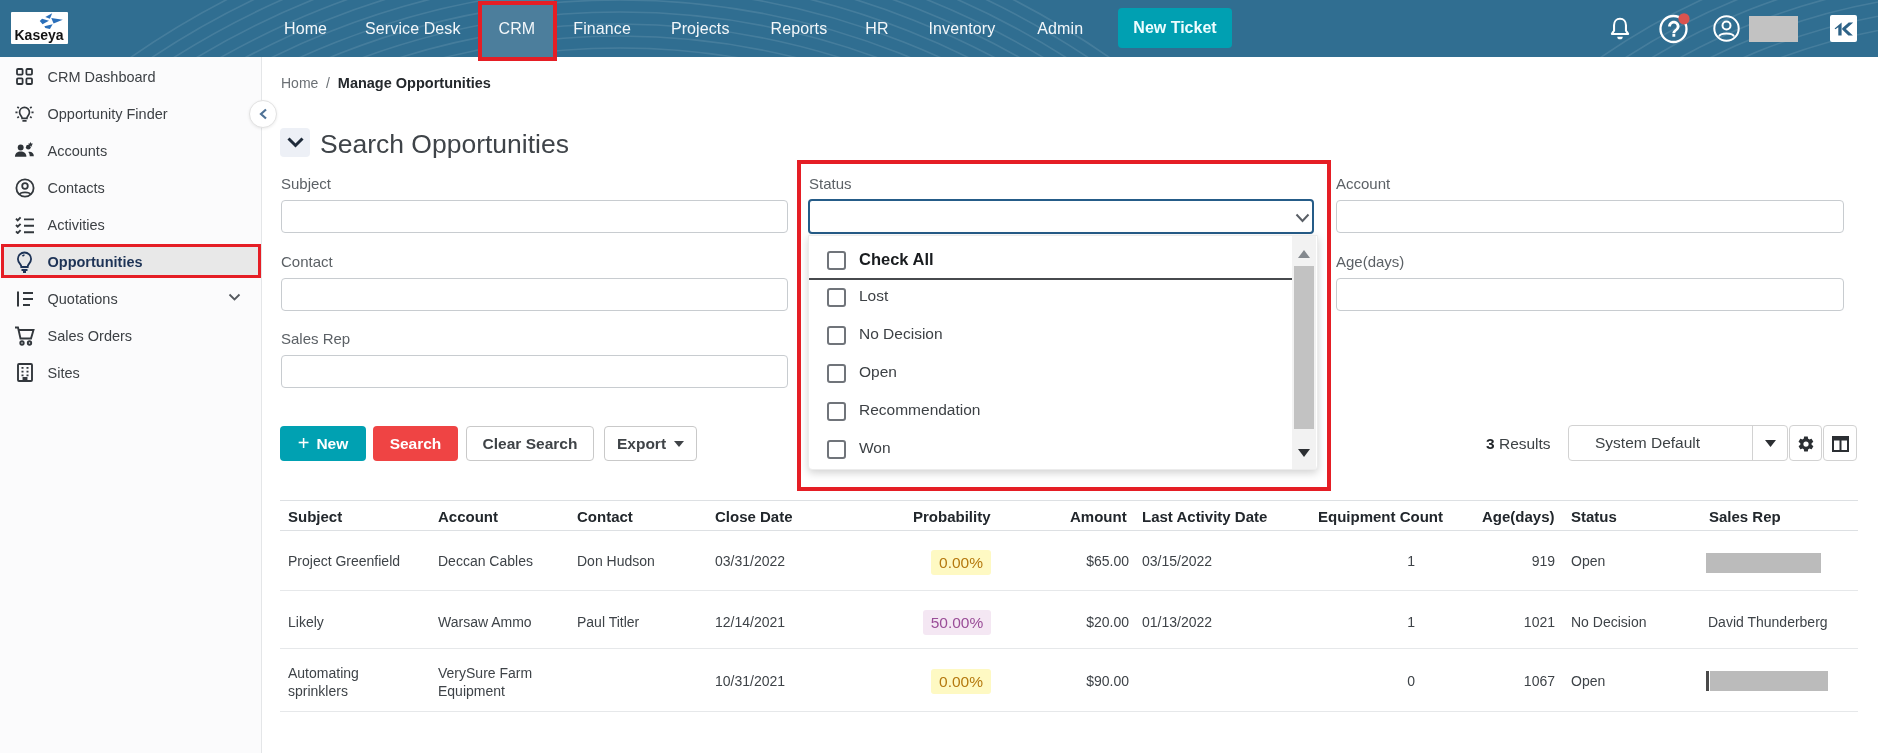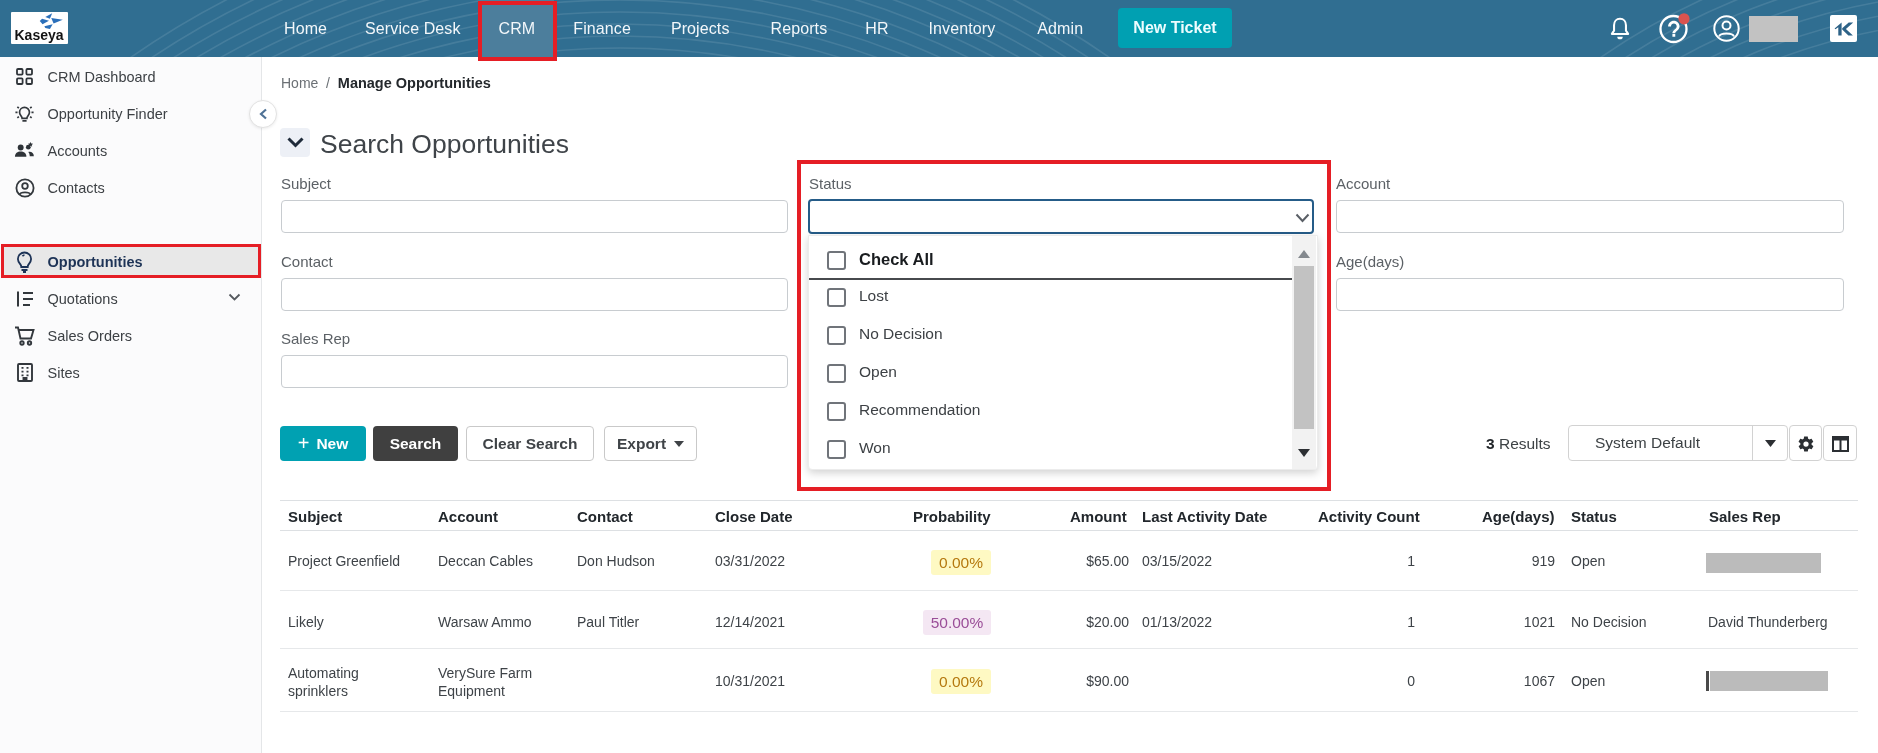--- a/index.html
+++ b/index.html
@@ -180,20 +180,31 @@
   <div class="sitem" style="top:112px;">
         <span class="ic">
     <svg width="20" height="20" viewBox="0 0 20 20" fill="none" stroke="#33383d" stroke-width="1.8">
             <circle cx="10" cy="10" r="8.6"></circle>
             <circle cx="10" cy="8" r="2.8"></circle>
             <path d="M4.7 16.4 c.9-2.8 9.7-2.8 10.6 0"></path>
           </svg>
     </span>
         <span class="lb">Contacts</span>
       </div>
+  <div class="sitem" style="top:149px;">
+        <span class="ic">
+    <svg width="20" height="18" viewBox="0 0 20 18" fill="none" stroke="#33383d" stroke-width="1.9">
+            <path d="M1 2.6 l1.7 1.7 L5.6 1.4"></path>
+            <path d="M1 9 l1.7 1.7 L5.6 7.8"></path>
+            <path d="M1 15.4 l1.7 1.7 L5.6 14.2"></path>
+            <path d="M9 3.4 h10 M9 9.8 h10 M9 16.2 h10"></path>
+          </svg>
+    </span>
+        <span class="lb">Activities</span>
+      </div>
   <div class="sitem" style="top:186px; font-weight:700; color:#1d3356;">
         <span class="ic">
     <svg width="17" height="22" viewBox="0 0 17 22" fill="none" stroke="#1d3356" stroke-width="1.8">
             <path d="M8.5 1.5 a6.6 6.6 0 0 1 6.6 6.6 c0 2.5-1.5 4-2.5 5.3 -.6.8-.9 1.6-.9 2.6 H5.3 c0-1-.3-1.8-.9-2.6 -1-1.3-2.5-2.8-2.5-5.3 A6.6 6.6 0 0 1 8.5 1.5 Z"></path>
             <path d="M5.5 19 h6" stroke-width="2"></path>
             <path d="M7 21 h3" stroke-width="2.4"></path>
             <path d="M6.5 5.3 a3 3 0 0 1 2-1.3" stroke-width="1.6"></path>
           </svg>
     </span>
         <span class="lb">Opportunities</span>
@@ -298,21 +309,21 @@
           </svg>
       <div style="position:absolute; left:2px; top:30px; width:20px; height:163px; background:#c2c2c2;"></div>
       <svg style="position:absolute; left:6px; bottom:12px;" width="12" height="8" viewBox="0 0 12 8">
             <path d="M0 0 L12 0 L6 8 Z" fill="#2c2f33"></path>
           </svg>
     </div>
   </div>
   <div id="redbox-status"></div>
 
   <div class="btn" style="left:18px; width:86px; background:#00a1b2; color:#fff;"><span style="font-size:20px; font-weight:400; margin-right:7px;">+</span>New</div>
-  <div class="btn" style="left:111px; width:85px; background:#404040; color:#fff;">Search</div>
+  <div class="btn" style="left:111px; width:85px; background:#ef4444; color:#fff;">Search</div>
   <div class="btn" style="left:204px; width:128px; background:#fff; border:1px solid #c9c9c9; color:#3f4347;">Clear Search</div>
   <div class="btn" style="left:342px; width:93px; background:#fff; border:1px solid #c9c9c9; color:#3f4347;">Export
     <svg style="margin-left:8px;" width="10" height="6" viewBox="0 0 10 6">
           <path d="M0 0 L10 0 L5 6 Z" fill="#3f4347"></path>
         </svg>
   </div>
 
   <div class="td" style="left:1224px; top:378px; font-size:15.5px;"><b style="color:#22262a;">3</b> <span style="color:#3d4245;">Results</span></div>
   <div style="position:absolute; left:1306px; top:368px; width:220px; height:36px; background:#fff; border:1px solid #d2d2d2; border-radius:4px;">
     <div style="position:absolute; left:26px; top:8px; font-size:15.5px; color:#3d4245;">System Default</div>
@@ -340,21 +351,21 @@
   <div class="tline" style="top:591px; background:#e6e8ea;"></div>
   <div class="tline" style="top:654px; background:#e6e8ea;"></div>
 
   <div class="th" style="left:26px;">Subject</div>
   <div class="th" style="left:176px;">Account</div>
   <div class="th" style="left:315px;">Contact</div>
   <div class="th" style="left:453px;">Close Date</div>
   <div class="th" style="left:651px;">Probability</div>
   <div class="th" style="left:808px;">Amount</div>
   <div class="th" style="left:880px;">Last Activity Date</div>
-  <div class="th" style="left:1056px;">Activity Count</div>
+  <div class="th" style="left:1056px;">Equipment Count</div>
   <div class="th" style="left:1220px;">Age(days)</div>
   <div class="th" style="left:1309px;">Status</div>
   <div class="th" style="left:1447px;">Sales Rep</div>
 
   <div class="td" style="left:26px; top:496px;">Project Greenfield</div>
   <div class="td" style="left:176px; top:496px;">Deccan Cables</div>
   <div class="td" style="left:315px; top:496px;">Don Hudson</div>
   <div class="td" style="left:453px; top:496px;">03/31/2022</div>
   <div class="badge o" style="left:669px; top:493px;">0.00%</div>
   <div class="td" style="left:760px; top:496px; width:107px; text-align:right;">$65.00</div>

